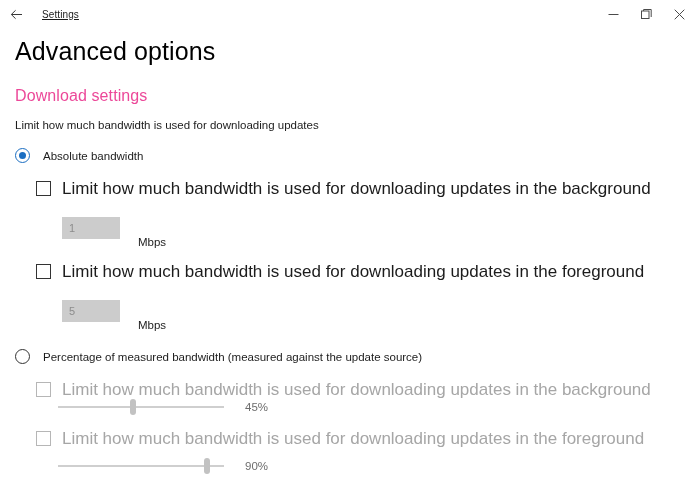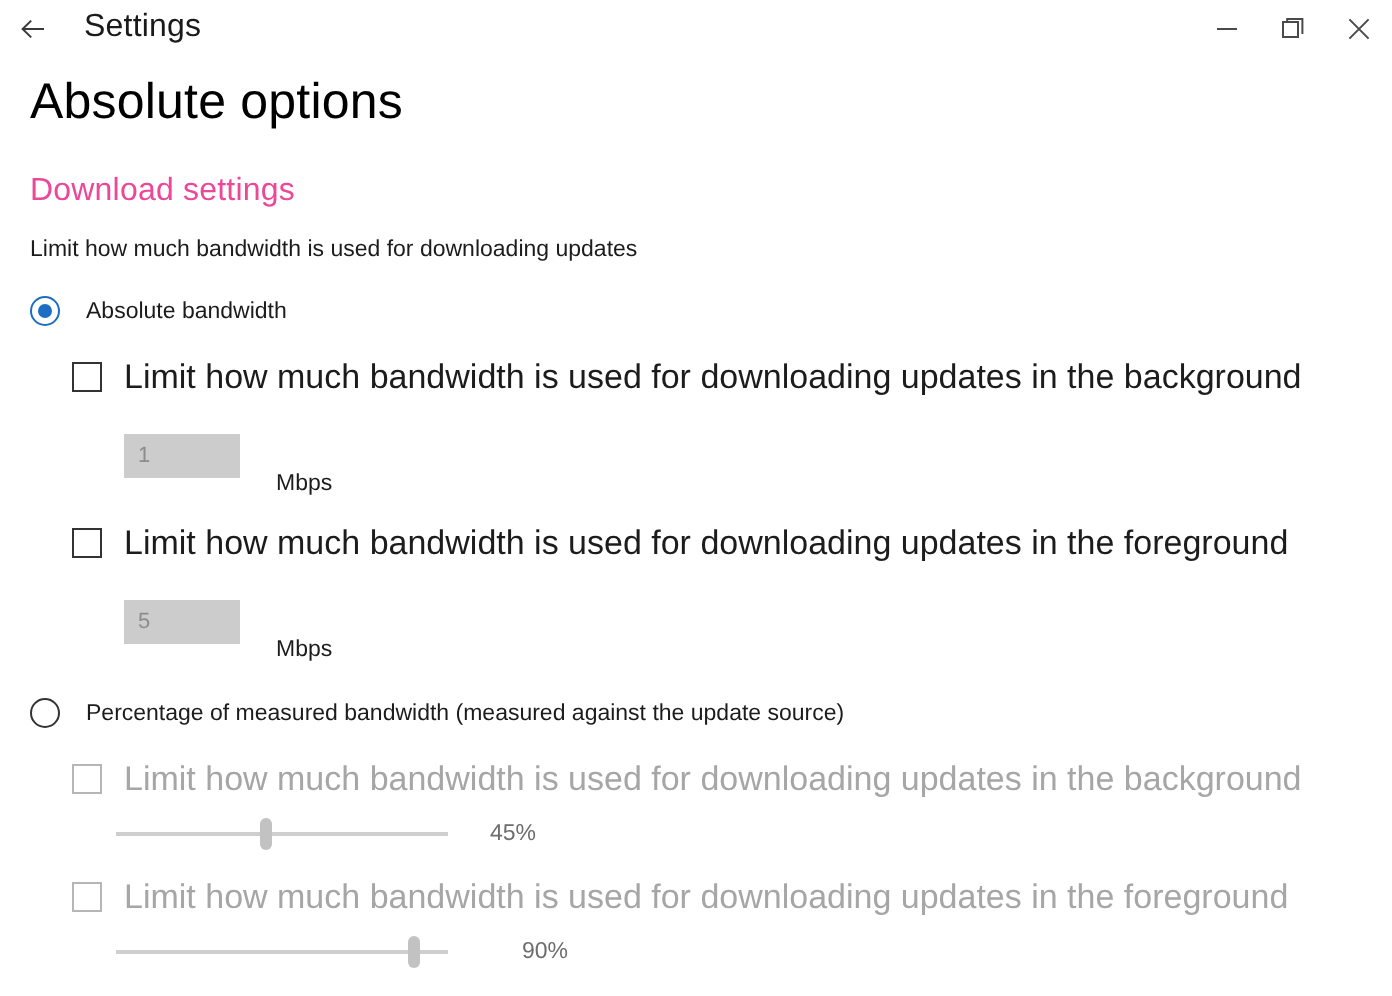--- a/index.html
+++ b/index.html
@@ -25,24 +25,25 @@
   .back-btn {
     width: 32px;
     height: 28px;
     display: flex;
     align-items: center;
     justify-content: center;
     cursor: default;
   }
   .back-btn svg { display: block; }
   .app-title {
-    font-size: 16px;
+    font-size: 10px;
     color: #1a1a1a;
     margin-left: 10px;
     letter-spacing: .1px;
+    text-decoration: underline;
   }
   .win-controls {
     position: absolute;
     right: 0;
     top: 0;
     height: 28px;
     display: flex;
   }
   .win-btn {
     width: 33px;
@@ -233,21 +234,21 @@
         <svg width="11" height="11" viewBox="0 0 11 11">
           <path d="M0.7 0.7 L10.3 10.3 M10.3 0.7 L0.7 10.3" stroke="#4a4a4a" stroke-width="1" fill="none"></path>
         </svg>
       </span>
     </div>
   </div>
 </div>
 
 <div class="page">
 
-  <div class="page-title">Absolute options</div>
+  <div class="page-title">Advanced options</div>
 
   <div class="section-head">Download settings</div>
 
   <div class="desc">Limit how much bandwidth is used for downloading updates</div>
 
   <div class="radio-row">
     <span class="radio checked"></span>
     <span class="radio-label">Absolute bandwidth</span>
   </div>
 
@@ -271,33 +272,33 @@
 
   <div class="radio-row" style="margin-top:18px;text-align:right;">
     <span class="radio unchecked"></span>
     <span class="radio-label">Percentage of measured bandwidth (measured against the update source)</span>
   </div>
 
   <div class="cb-row indent" style="margin-top:18px;">
     <span class="cb disabled"></span>
     <span class="cb-label disabled">Limit how much bandwidth is used for downloading updates in the background</span>
   </div>
-  <div class="slider-row" style="margin-top:10px;">
+  <div class="slider-row" style="">
     <span class="slider">
       <span class="track"></span>
       <span class="thumb" id="thumb-bg" style="left: 45%;"></span>
     </span>
     <span class="pct">45%</span>
   </div>
 
   <div class="cb-row indent" style="margin-top:14px;">
     <span class="cb disabled"></span>
     <span class="cb-label disabled">Limit how much bandwidth is used for downloading updates in the foreground</span>
   </div>
-  <div class="slider-row" style="margin-top:10px;gap:16px;">
+  <div class="slider-row" style="margin-top:10px;">
     <span class="slider">
       <span class="track"></span>
       <span class="thumb" id="thumb-fg" style="left: 90%;"></span>
     </span>
     <span class="pct">90%</span>
   </div>
 
   <div class="section-head" style="margin-top:23px;">Upload settings</div>
 
 </div>

